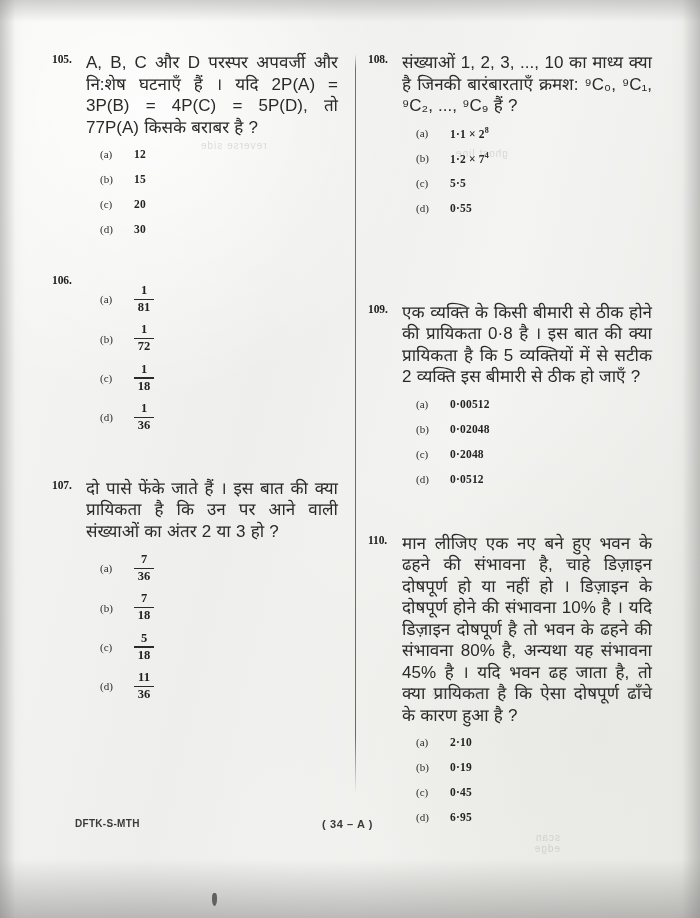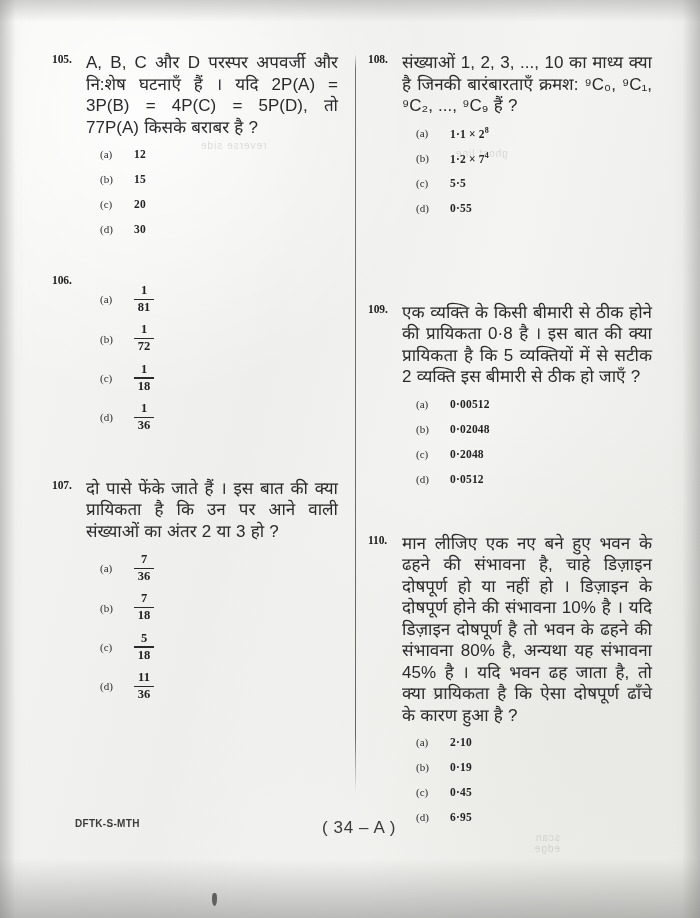--- a/index.html
+++ b/index.html
@@ -159,22 +159,22 @@
     font-size: 10px;
     font-weight: bold;
     color: #3a3a3a;
     letter-spacing: 0.3px;
     padding-left: 23px;
   }
   .footer-page {
     position: absolute;
     left: 270px;
     font-family: "Liberation Sans", sans-serif;
-    font-size: 17px;
-    font-weight: normal;
+    font-size: 11px;
+    font-weight: bold;
     color: #3a3a3a;
     letter-spacing: 0.6px;
     text-align: right;
   }
   .binding-mark {
     position: absolute;
     left: 212px;
     top: 893px;
     width: 5px;
     height: 13px;

